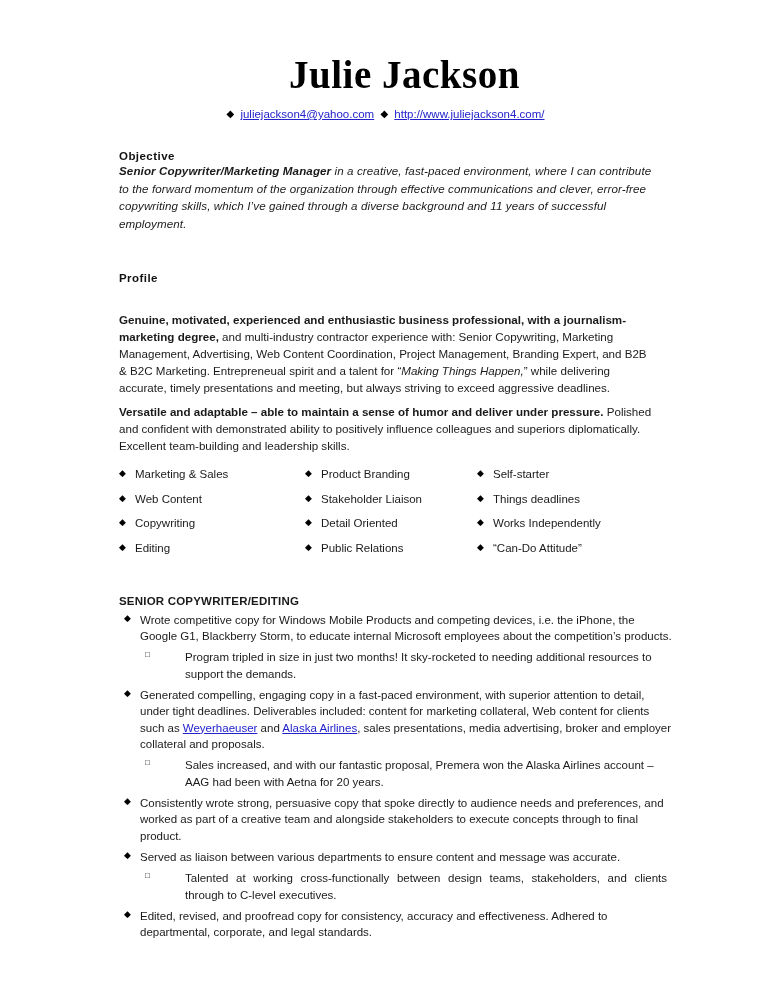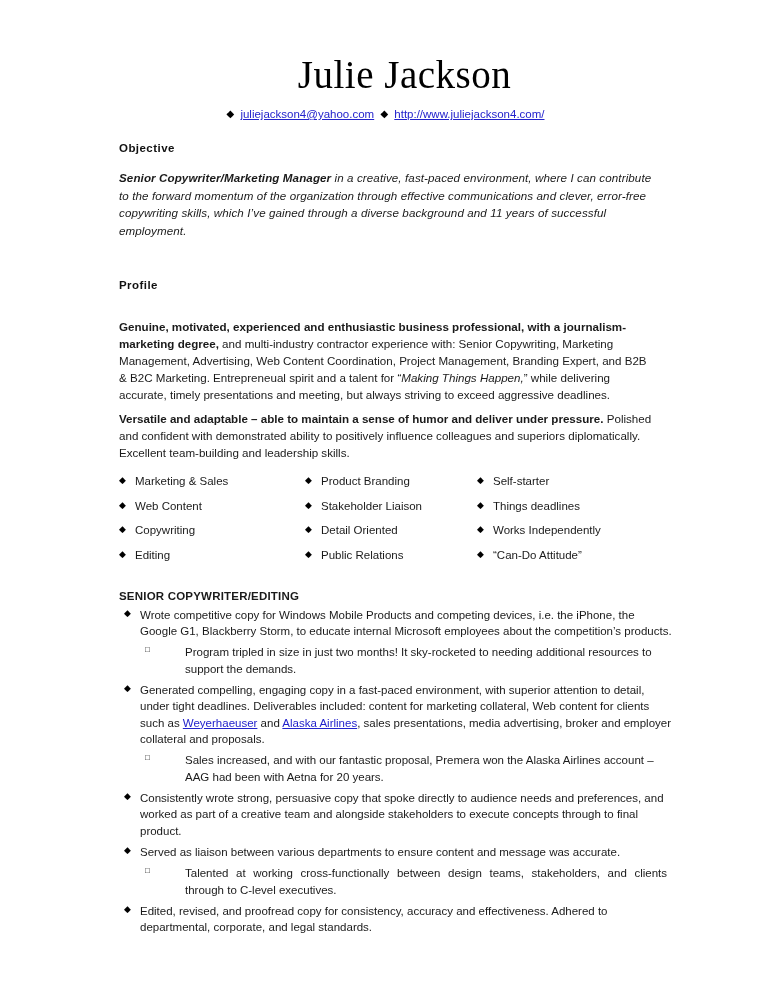--- a/index.html
+++ b/index.html
@@ -20,21 +20,21 @@
     height: 994px;
     box-sizing: border-box;
     background: #fff;
     overflow: hidden;
   }
 
   
   .name {
     text-align: center;
     font-family: "Liberation Serif", serif;
-    font-weight: normal;
+    font-weight: bold;
     font-size: 39px;
     line-height: 1;
     letter-spacing: 0.5px;
     padding-top: 55px;
     color: #000;
     padding-left: 41px;
   }
   .contact-line {
     text-align: center;
     font-size: 11.5px;
@@ -81,29 +81,29 @@
     font-size: 11.6px;
     line-height: 1.52;
     letter-spacing: 0.1px;
   }
   .objective-body b {
     font-weight: bold;
     font-style: italic;
   }
 
   
-  .mt-obj-head { margin-top: 22px; }
-  .mt-obj-body { margin-top: 15px; }
+  .mt-obj-head { margin-top: 30px; }
+  .mt-obj-body { }
   .mt-prof-head { margin-top: 40px; }
   .mt-prof-p1 { margin-top: 28px; }
   .mt-prof-p2 { margin-top: 8px; }
   .mt-skills-head { margin-top: 23px; }
   .mt-skills-grid { margin-top: 13px; }
   .mt-pe-head { margin-top: 22px; }
-  .mt-job-title { margin-top: 16px; }
+  .mt-job-title { margin-top: 28px; }
   .mt-bullets { margin-top: 3px; }
 
   
   .skills-grid {
     display: flex;
     width: 560px;
     margin-left: 119px;
   }
   .skills-col { width: 186px; }
   .skills-col.c2 { width: 172px; }

